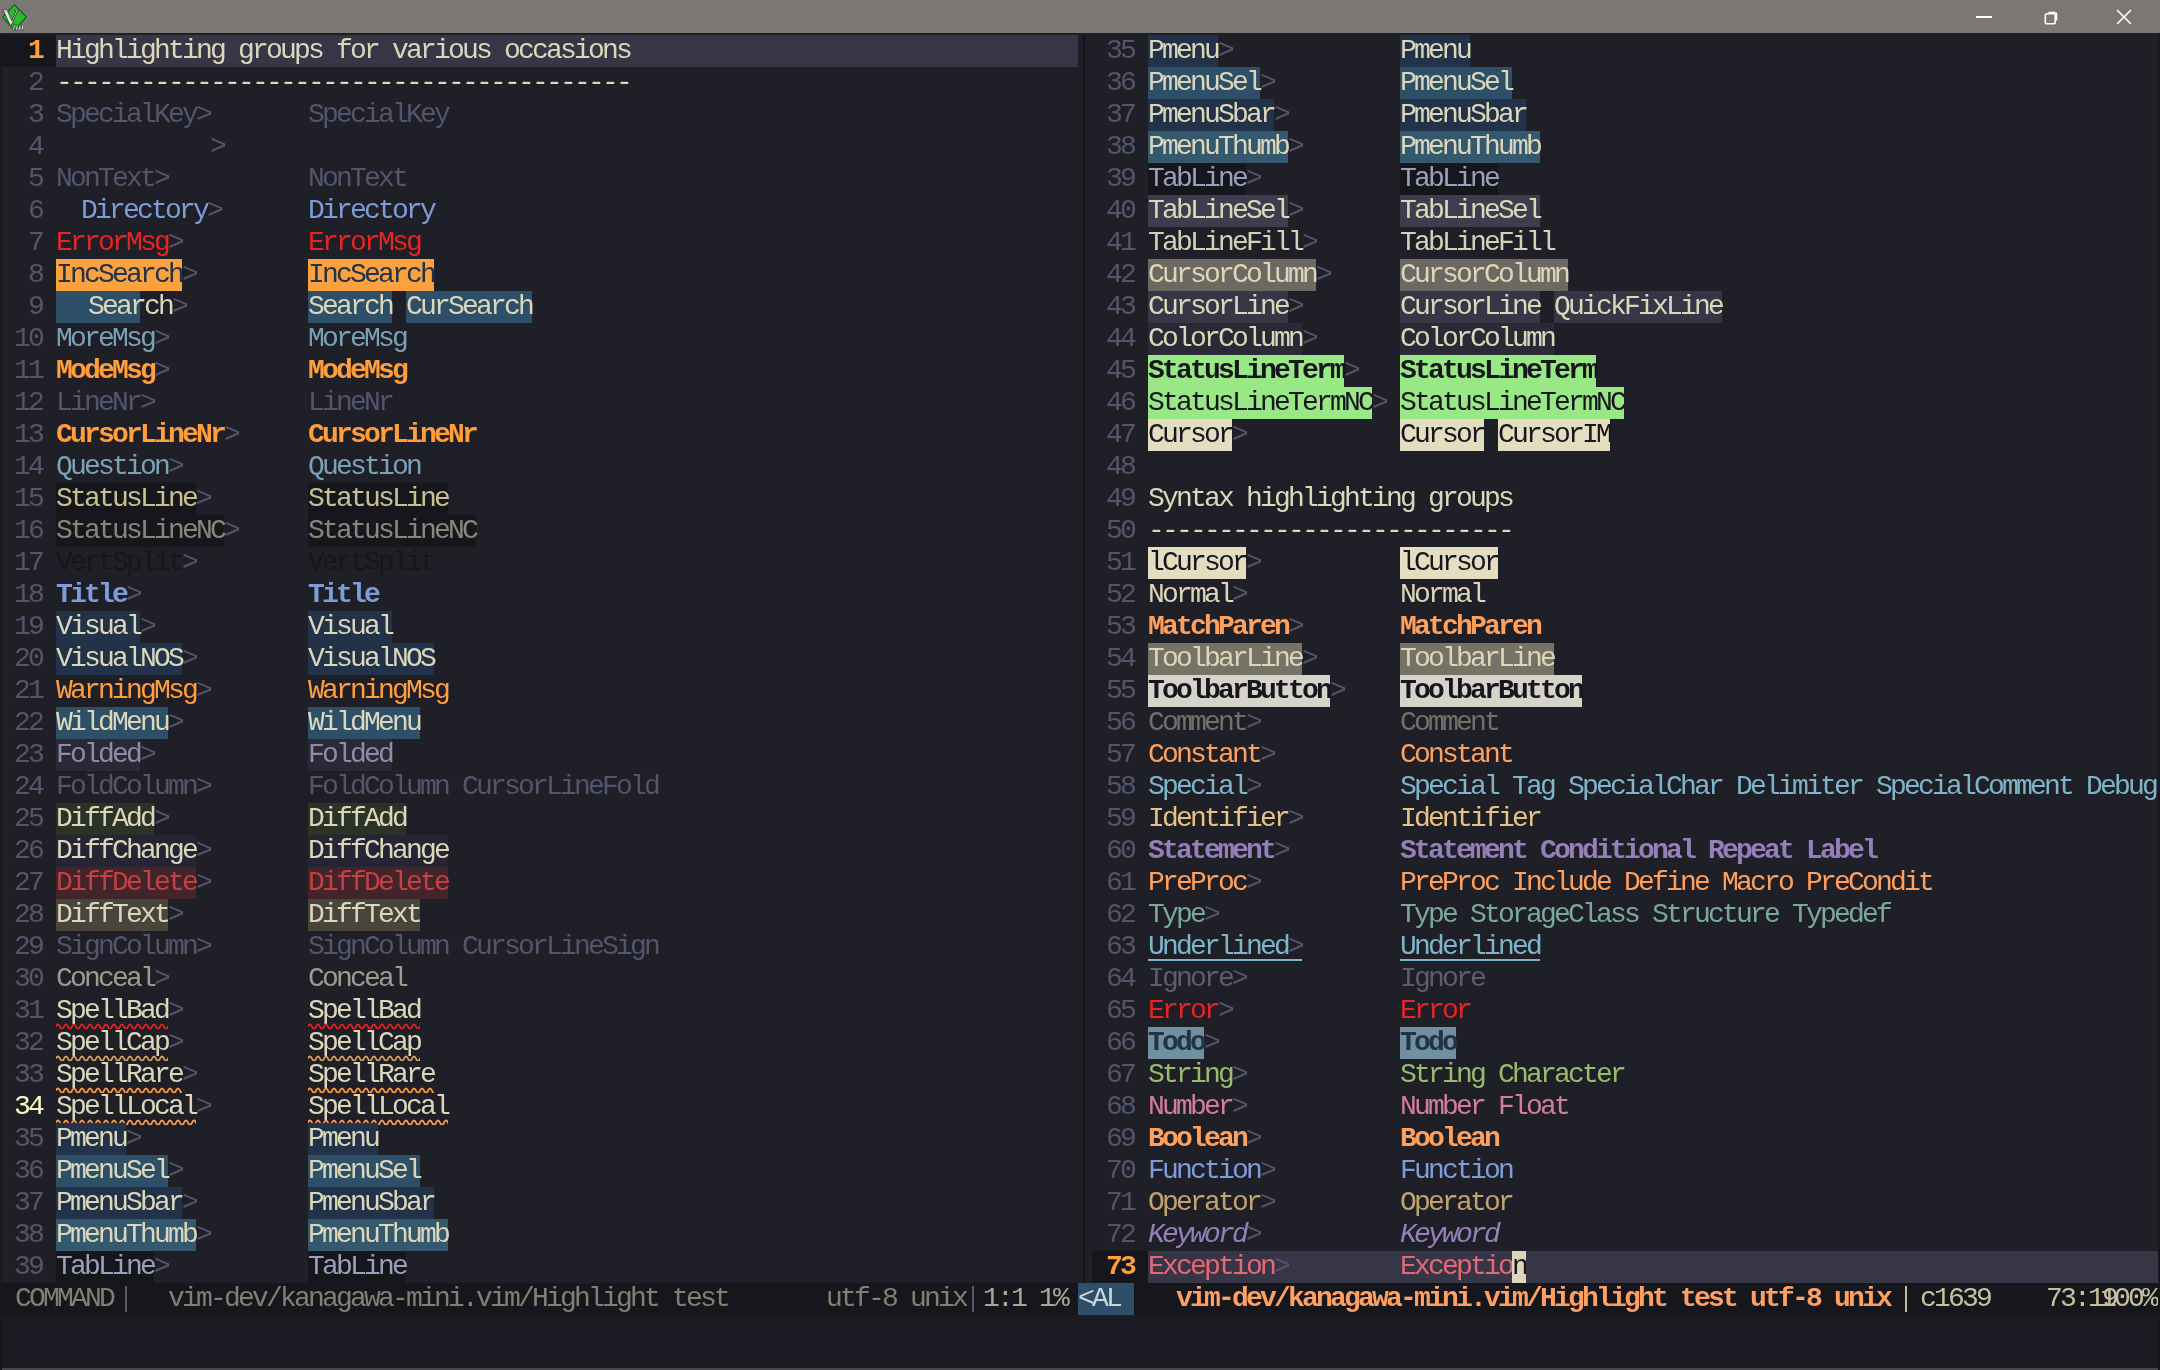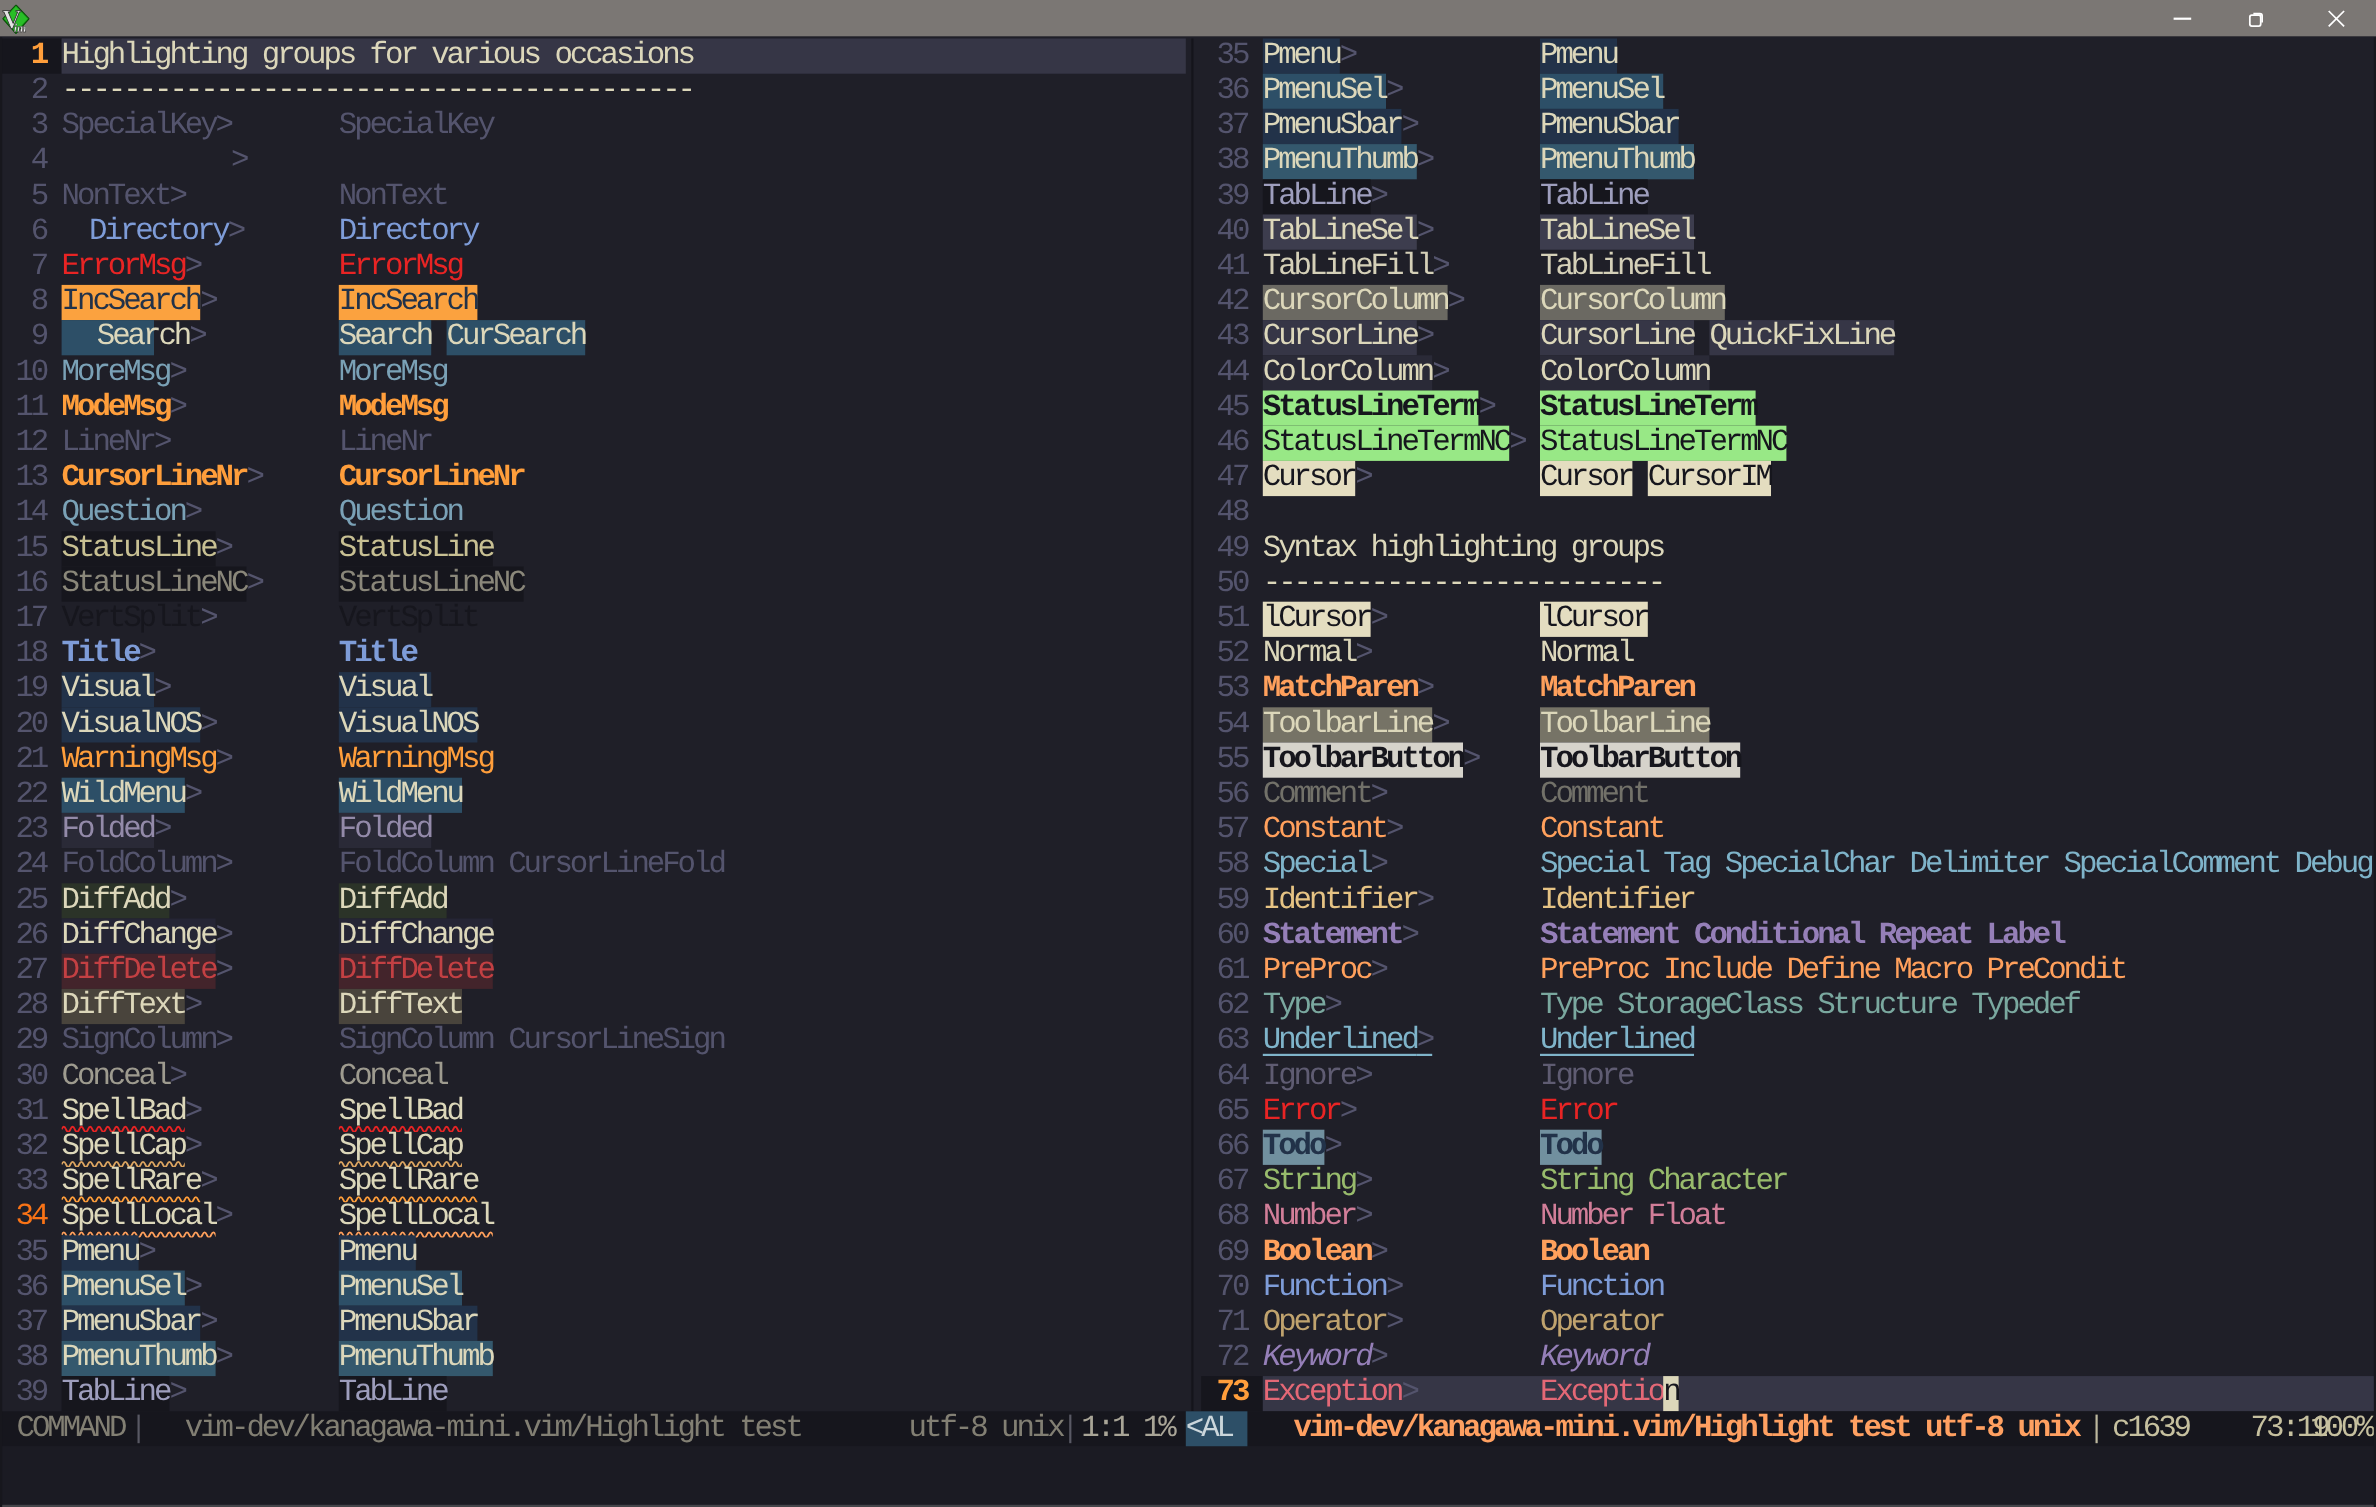--- a/index.html
+++ b/index.html
@@ -158,21 +158,21 @@
     </svg>
 <span class="m" style="left:14.0px;top:1059px;color:#54546d;">33</span>
 <span class="m" style="left:56px;top:1059px;color:#dcd7ba;">SpellRare<span style="color:#54546d;font-weight:normal;font-style:normal">&gt;</span></span>
 <svg style="position:absolute;left:56px;top:1086px" width="126" height="7" viewBox="0 0 126 7" preserveAspectRatio="none">
       <path d="M0,4.6 q2,-4.6 4,0 q2,4.6 4,0 q2,-4.6 4,0 q2,4.6 4,0 q2,-4.6 4,0 q2,4.6 4,0 q2,-4.6 4,0 q2,4.6 4,0 q2,-4.6 4,0 q2,4.6 4,0 q2,-4.6 4,0 q2,4.6 4,0 q2,-4.6 4,0 q2,4.6 4,0 q2,-4.6 4,0 q2,4.6 4,0 q2,-4.6 4,0 q2,4.6 4,0 q2,-4.6 4,0 q2,4.6 4,0 q2,-4.6 4,0 q2,4.6 4,0 q2,-4.6 4,0 q2,4.6 4,0 q2,-4.6 4,0 q2,4.6 4,0 q2,-4.6 4,0 q2,4.6 4,0 q2,-4.6 4,0 q2,4.6 4,0 q2,-4.6 4,0 q2,4.6 4,0 q2,-4.6 4,0 q2,4.6 4,0" fill="none" stroke="#ff9e3b" stroke-width="1.7"></path>
     </svg>
 <span class="m" style="left:308.0px;top:1059px;color:#dcd7ba;">SpellRare</span>
 <svg style="position:absolute;left:308.0px;top:1086px" width="126" height="7" viewBox="0 0 126 7" preserveAspectRatio="none">
       <path d="M0,4.6 q2,-4.6 4,0 q2,4.6 4,0 q2,-4.6 4,0 q2,4.6 4,0 q2,-4.6 4,0 q2,4.6 4,0 q2,-4.6 4,0 q2,4.6 4,0 q2,-4.6 4,0 q2,4.6 4,0 q2,-4.6 4,0 q2,4.6 4,0 q2,-4.6 4,0 q2,4.6 4,0 q2,-4.6 4,0 q2,4.6 4,0 q2,-4.6 4,0 q2,4.6 4,0 q2,-4.6 4,0 q2,4.6 4,0 q2,-4.6 4,0 q2,4.6 4,0 q2,-4.6 4,0 q2,4.6 4,0 q2,-4.6 4,0 q2,4.6 4,0 q2,-4.6 4,0 q2,4.6 4,0 q2,-4.6 4,0 q2,4.6 4,0 q2,-4.6 4,0 q2,4.6 4,0 q2,-4.6 4,0 q2,4.6 4,0" fill="none" stroke="#ff9e3b" stroke-width="1.7"></path>
     </svg>
-<span class="m" style="left:14.0px;top:1091px;color:#f97316;">34</span>
+<span class="m" style="left:14.0px;top:1091px;color:#fef9c3;">34</span>
 <span class="m" style="left:56px;top:1091px;color:#dcd7ba;">SpellLocal<span style="color:#54546d;font-weight:normal;font-style:normal">&gt;</span></span>
 <svg style="position:absolute;left:56px;top:1118px" width="140" height="7" viewBox="0 0 140 7" preserveAspectRatio="none">
       <path d="M0,4.6 q2,-4.6 4,0 q2,4.6 4,0 q2,-4.6 4,0 q2,4.6 4,0 q2,-4.6 4,0 q2,4.6 4,0 q2,-4.6 4,0 q2,4.6 4,0 q2,-4.6 4,0 q2,4.6 4,0 q2,-4.6 4,0 q2,4.6 4,0 q2,-4.6 4,0 q2,4.6 4,0 q2,-4.6 4,0 q2,4.6 4,0 q2,-4.6 4,0 q2,4.6 4,0 q2,-4.6 4,0 q2,4.6 4,0 q2,-4.6 4,0 q2,4.6 4,0 q2,-4.6 4,0 q2,4.6 4,0 q2,-4.6 4,0 q2,4.6 4,0 q2,-4.6 4,0 q2,4.6 4,0 q2,-4.6 4,0 q2,4.6 4,0 q2,-4.6 4,0 q2,4.6 4,0 q2,-4.6 4,0 q2,4.6 4,0 q2,-4.6 4,0 q2,4.6 4,0 q2,-4.6 4,0 q2,4.6 4,0" fill="none" stroke="#ffa05c" stroke-width="1.7"></path>
     </svg>
 <span class="m" style="left:308.0px;top:1091px;color:#dcd7ba;">SpellLocal</span>
 <svg style="position:absolute;left:308.0px;top:1118px" width="140" height="7" viewBox="0 0 140 7" preserveAspectRatio="none">
       <path d="M0,4.6 q2,-4.6 4,0 q2,4.6 4,0 q2,-4.6 4,0 q2,4.6 4,0 q2,-4.6 4,0 q2,4.6 4,0 q2,-4.6 4,0 q2,4.6 4,0 q2,-4.6 4,0 q2,4.6 4,0 q2,-4.6 4,0 q2,4.6 4,0 q2,-4.6 4,0 q2,4.6 4,0 q2,-4.6 4,0 q2,4.6 4,0 q2,-4.6 4,0 q2,4.6 4,0 q2,-4.6 4,0 q2,4.6 4,0 q2,-4.6 4,0 q2,4.6 4,0 q2,-4.6 4,0 q2,4.6 4,0 q2,-4.6 4,0 q2,4.6 4,0 q2,-4.6 4,0 q2,4.6 4,0 q2,-4.6 4,0 q2,4.6 4,0 q2,-4.6 4,0 q2,4.6 4,0 q2,-4.6 4,0 q2,4.6 4,0 q2,-4.6 4,0 q2,4.6 4,0 q2,-4.6 4,0 q2,4.6 4,0" fill="none" stroke="#ffa05c" stroke-width="1.7"></path>
     </svg>
 <span class="m" style="left:14.0px;top:1123px;color:#54546d;">35</span>
 <div style="position:absolute;left:56px;top:1123px;width:70.0px;height:32px;background:#223249;"></div>

